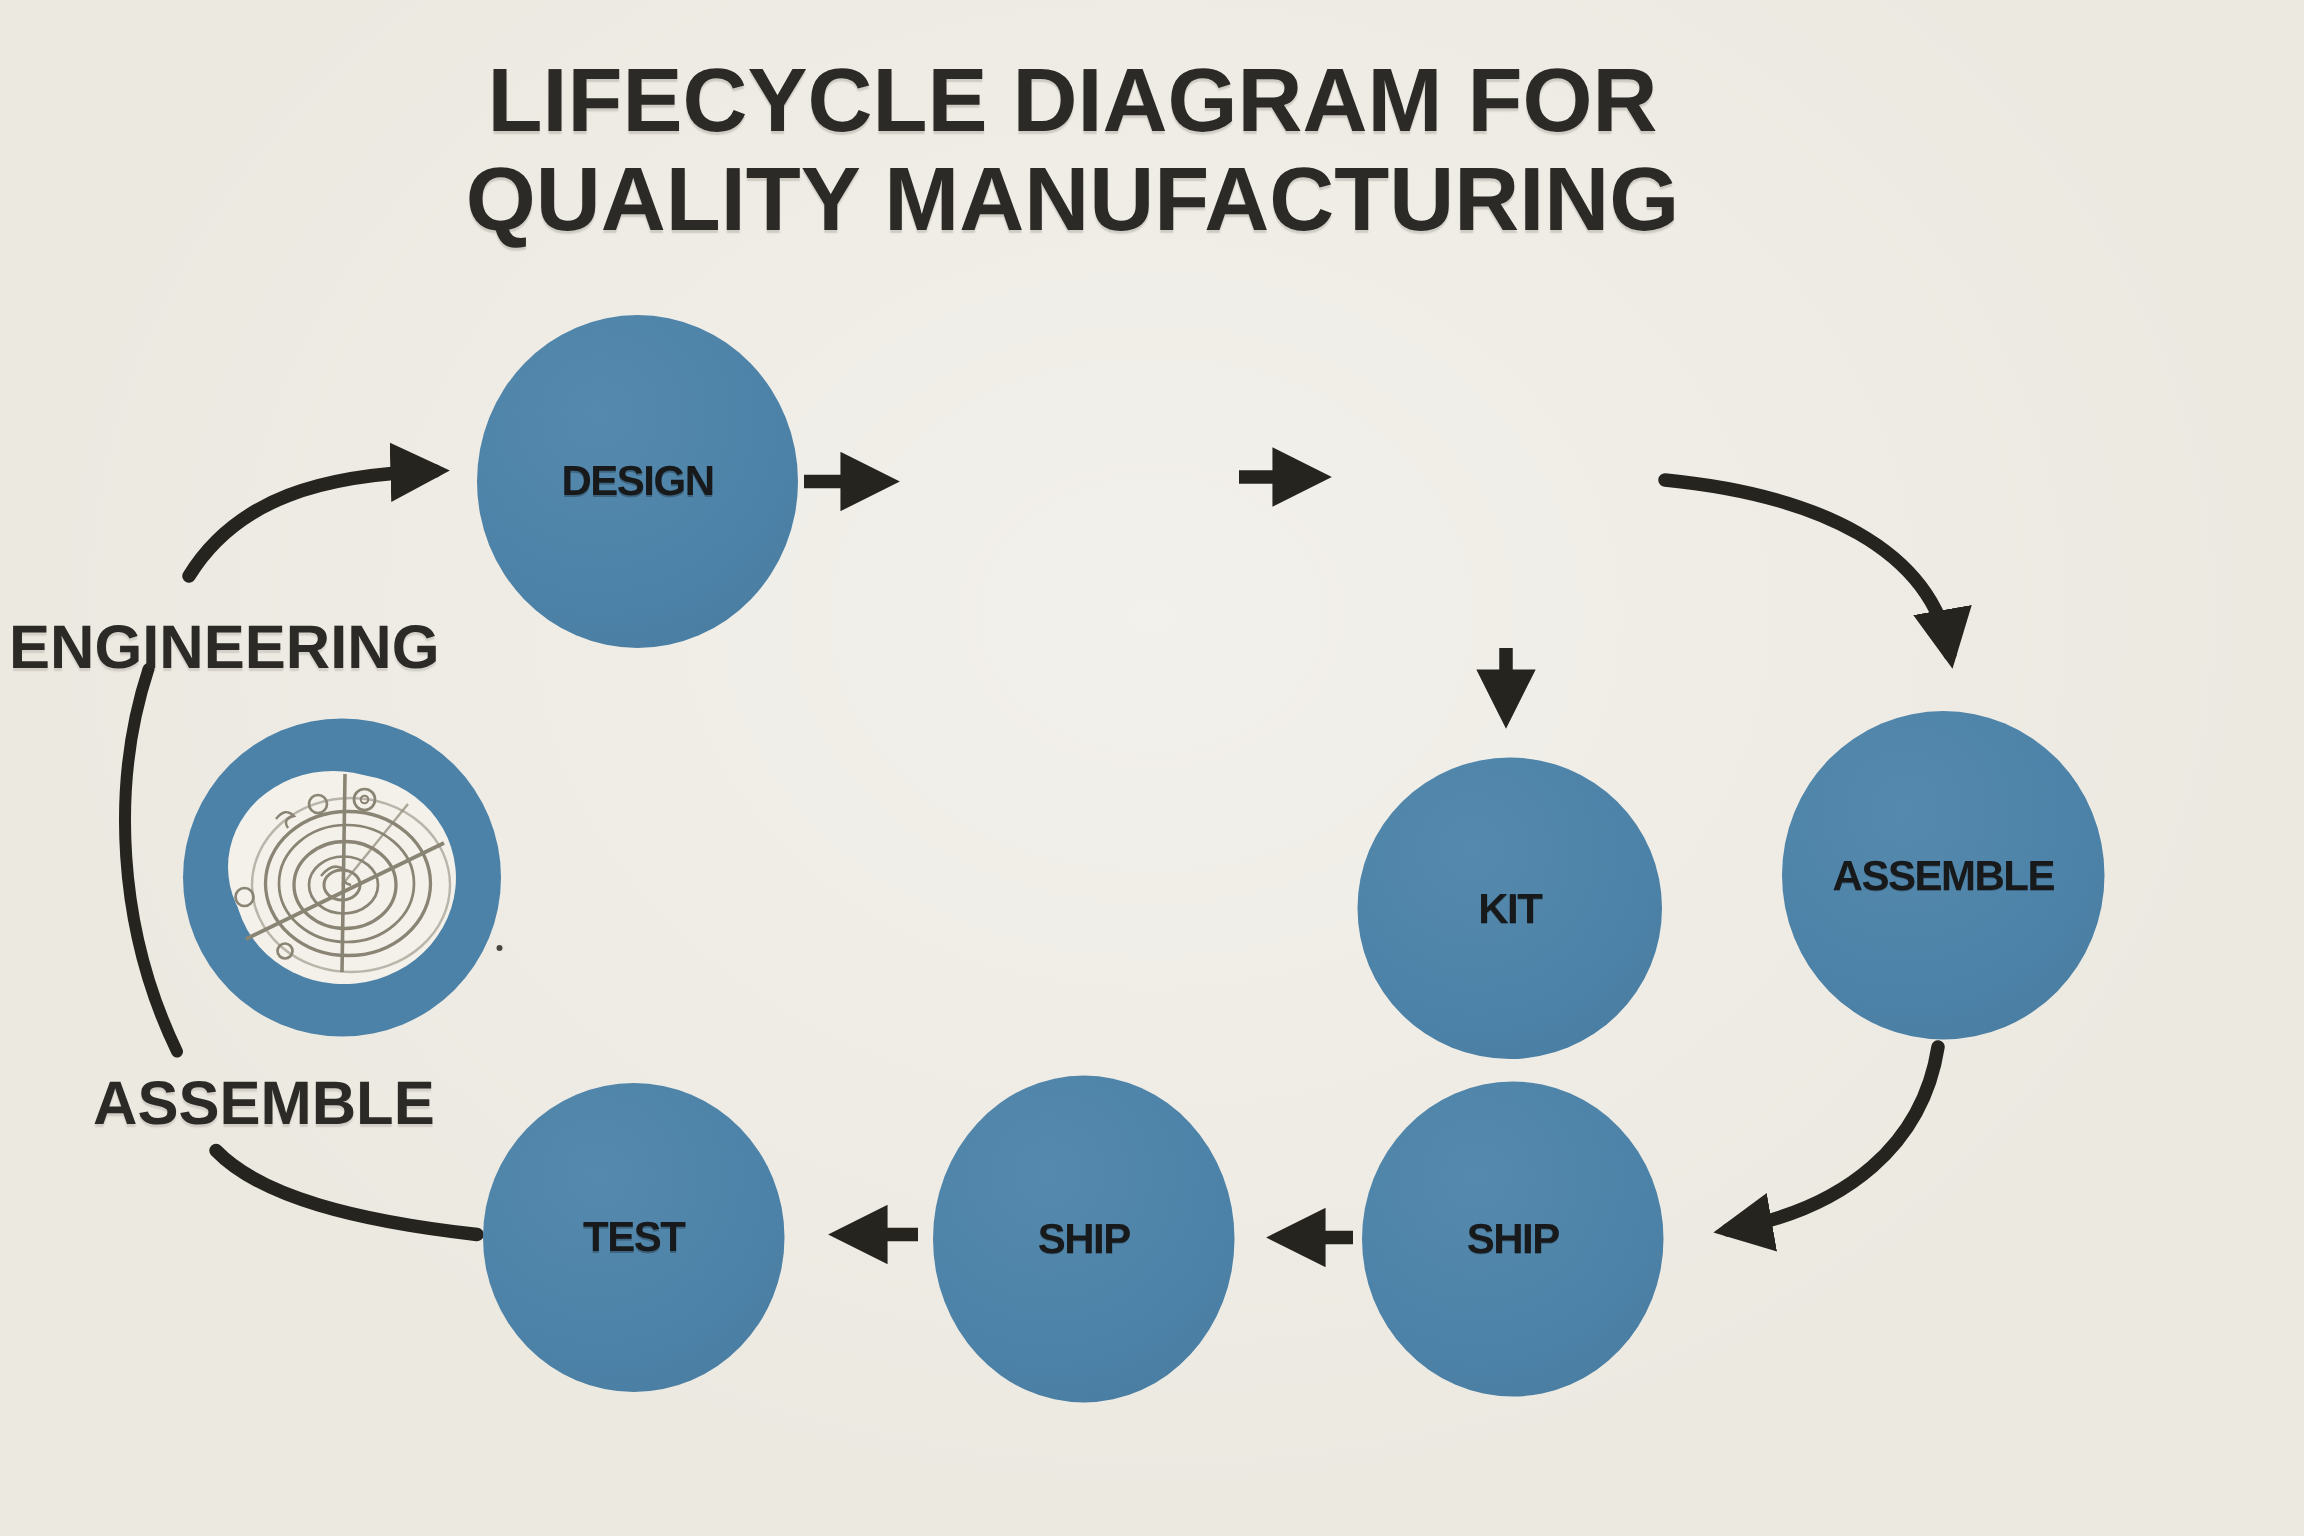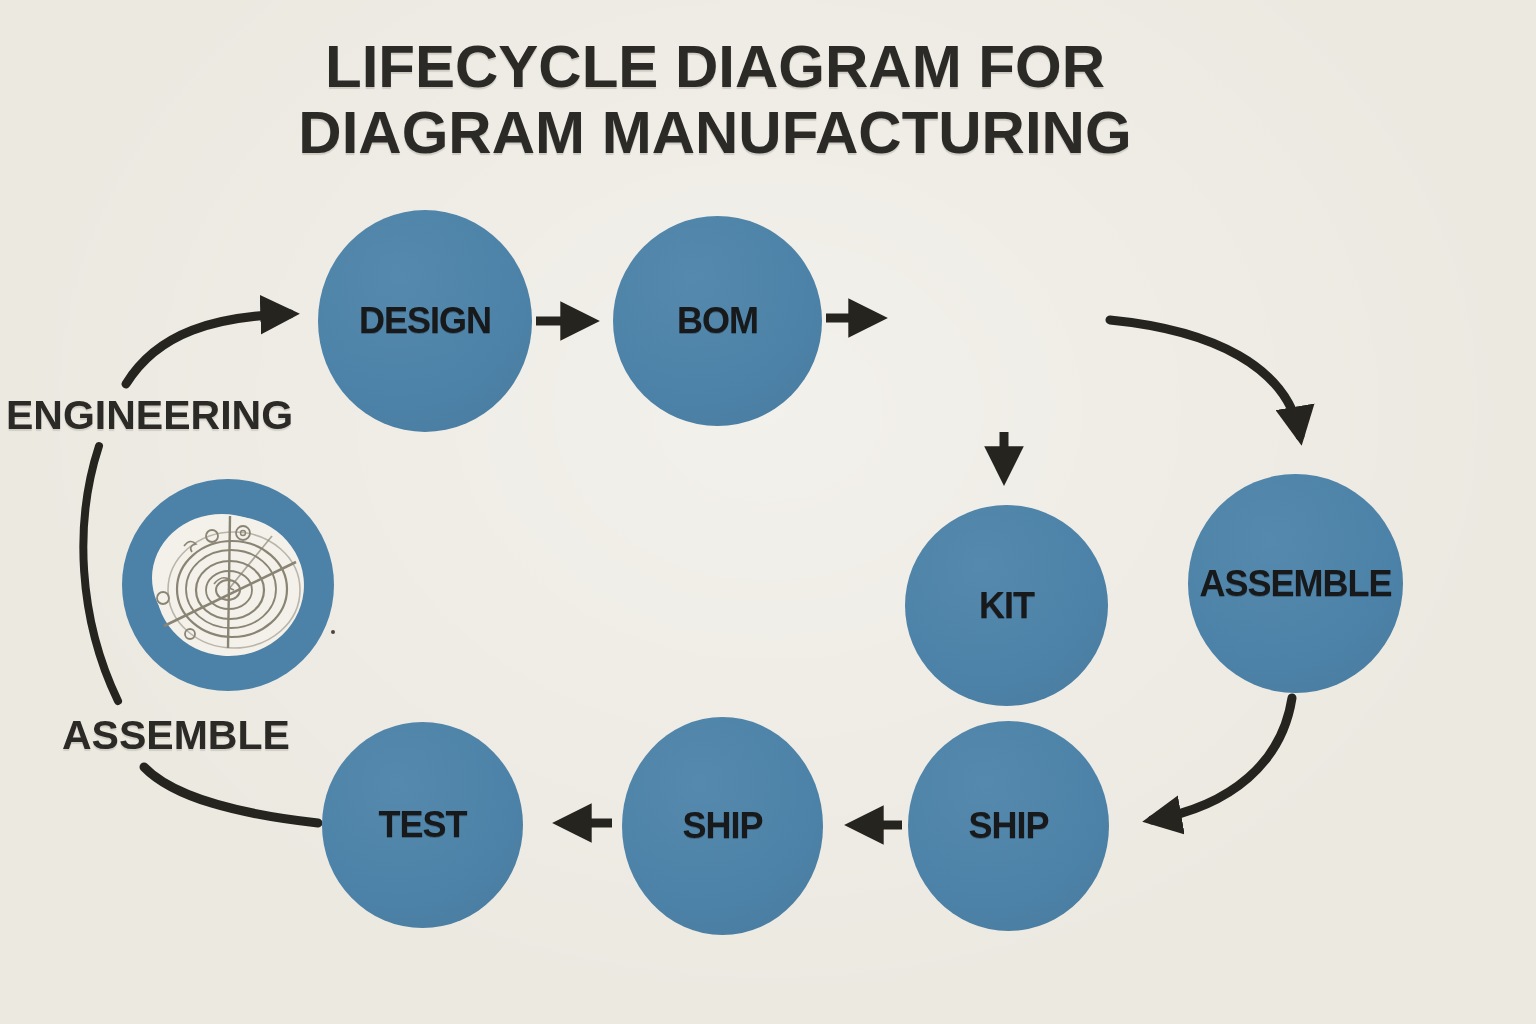--- a/index.html
+++ b/index.html
@@ -41,21 +41,21 @@
     position:absolute;
     border-radius:50%;
     background:radial-gradient(circle at 38% 30%, #5589ad 0%, var(--node-fill) 62%, #47799c 100%);
     display:flex;
     align-items:center;
     justify-content:center;
   }
   .node-label{
     color:#17191a;
     font-weight:bold;
-    font-size:36px;
+    font-size:28px;
     letter-spacing:-1px;
     text-shadow:0 1px 0 rgba(0,0,0,0.25);
     white-space:nowrap;
     user-select:none;
   }
   .side-label{
     position:absolute;
     color:var(--label-ink);
     font-weight:bold;
     font-size:41px;
@@ -79,21 +79,21 @@
   .sketch-line{stroke:var(--sketch-pencil);fill:none;}
   .speck{position:absolute;width:4px;height:4px;border-radius:50%;background:#4a463e;}
 </style>
 </head>
 <body>
 
 <div class="canvas">
 
   <div class="title">
     <span class="line">LIFECYCLE DIAGRAM FOR</span>
-    <span class="line">DIAGRAM MANUFACTURING</span>
+    <span class="line">QUALITY MANUFACTURING</span>
   </div>
 
   <svg class="arrows" viewBox="0 0 1536 1024">
     <defs>
       <marker id="ah" viewBox="0 0 10 10" refX="7.5" refY="5" markerWidth="4.4" markerHeight="4.4" orient="auto-start-reverse">
         <path d="M0,0 L10,5 L0,10 z"></path>
       </marker>
     </defs>
     <path class="flow" d="M 126 384 C 158 332 216 316 290 314" marker-end="url(#ah)" stroke-linecap="round"></path>
     <path class="flow" d="M 536 321 H 590" marker-end="url(#ah)"></path>
@@ -102,23 +102,20 @@
     <path class="flow" d="M 1110 320 C 1212 330 1288 366 1300 436" marker-end="url(#ah)" stroke-linecap="round"></path>
     <path class="flow" d="M 1292 698 C 1282 762 1232 806 1152 820" marker-end="url(#ah)" stroke-linecap="round"></path>
     <path class="flow" d="M 902 825 H 854" marker-end="url(#ah)"></path>
     <path class="flow" d="M 612 823 H 562" marker-end="url(#ah)"></path>
     <path class="flow" d="M 318 823 C 238 814 174 798 144 767" stroke-linecap="round"></path>
     <path class="flow thin" d="M 99 446 C 74 522 78 618 118 701" stroke-linecap="round"></path>
   </svg>
 
   <div class="node" style="left:318px;top:210px;width:214px;height:222px;">
     <span class="node-label">DESIGN</span>
-  </div>
-  <div class="node" style="left:613px;top:216px;width:209px;height:210px;">
-    <span class="node-label">BOM</span>
   </div>
   <div class="node" style="left:905px;top:505px;width:203px;height:201px;">
     <span class="node-label">KIT</span>
   </div>
   <div class="node" style="left:1188px;top:474px;width:215px;height:219px;">
     <span class="node-label">ASSEMBLE</span>
   </div>
   <div class="node" style="left:908px;top:721px;width:201px;height:210px;">
     <span class="node-label">SHIP</span>
   </div>
@@ -146,18 +143,18 @@
       <circle class="sketch-line" cx="212" cy="536" r="6" stroke-width="1.8"></circle>
       <circle class="sketch-line" cx="243" cy="533" r="7" stroke-width="1.8"></circle>
       <circle class="sketch-line" cx="243" cy="533" r="2.5" stroke-width="1.4"></circle>
       <circle class="sketch-line" cx="163" cy="598" r="6" stroke-width="1.8"></circle>
       <circle class="sketch-line" cx="190" cy="634" r="5" stroke-width="1.8"></circle>
       <path class="sketch-line" d="M 184 546 q 6 -8 12 -2 q -8 2 -4 8" stroke-width="1.6"></path>
       <path class="sketch-line" d="M 214 584 q 8 -10 16 -4 q -4 8 4 10" stroke-width="1.6"></path>
     </g>
   </svg>
 
-  <div class="side-label" style="left:6px;top:392px;">ENGINEERING</div>
+  <div class="side-label" style="left:6px;top:408px;">ENGINEERING</div>
   <div class="side-label" style="left:62px;top:712px;">ASSEMBLE</div>
 
   <div class="speck" style="left:331px;top:630px;"></div>
 
 </div>
 
 </body></html>

